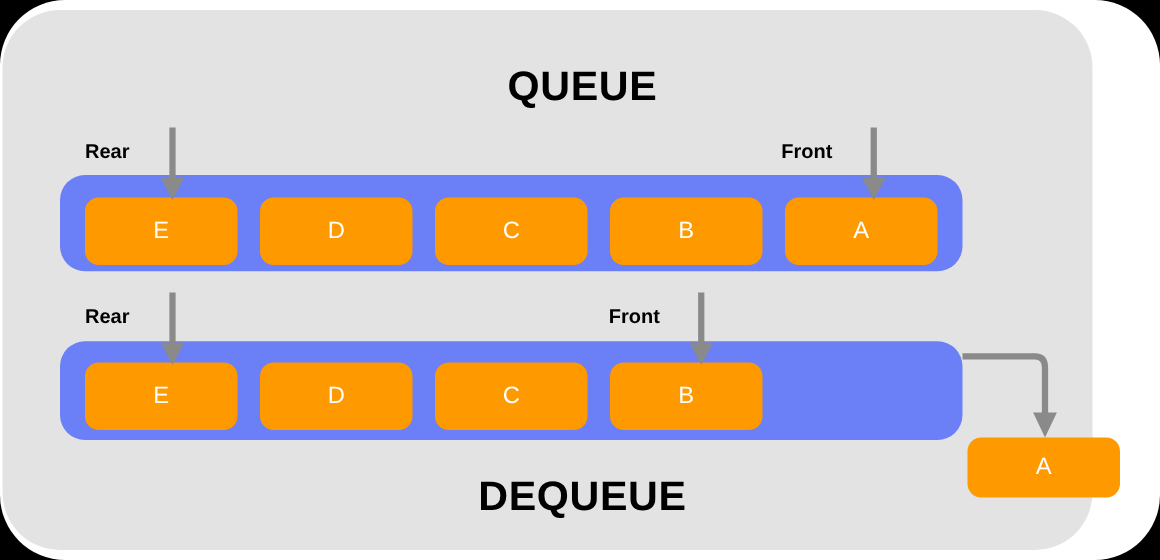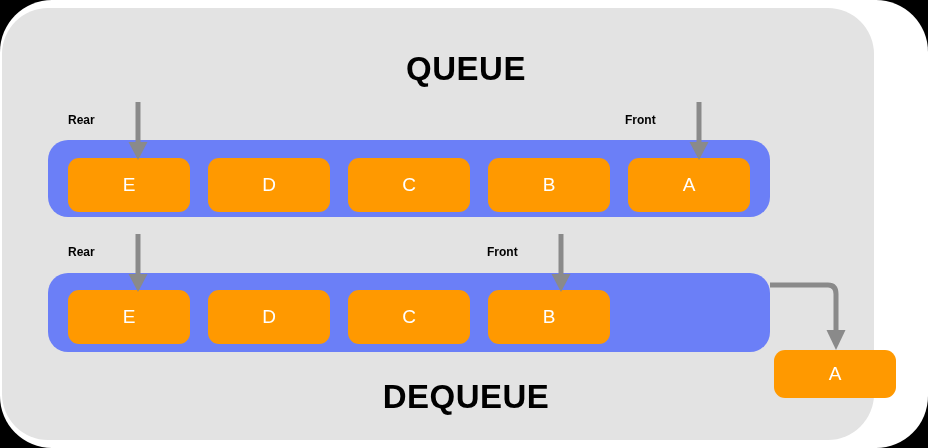--- a/index.html
+++ b/index.html
@@ -109,21 +109,21 @@
     color: #ffffff;
     font-size: 19px;
     display: flex;
     align-items: center;
     justify-content: center;
   }
   
   .ptr-label {
     position: absolute;
     font-weight: bold;
-    font-size: 12px;
+    font-size: 16px;
     color: #000000;
     white-space: nowrap;
     font-family: "Liberation Sans", sans-serif;
   }
   
   .arrow-svg {
     position: absolute;
     overflow: visible;
   }
   .curve-svg {

